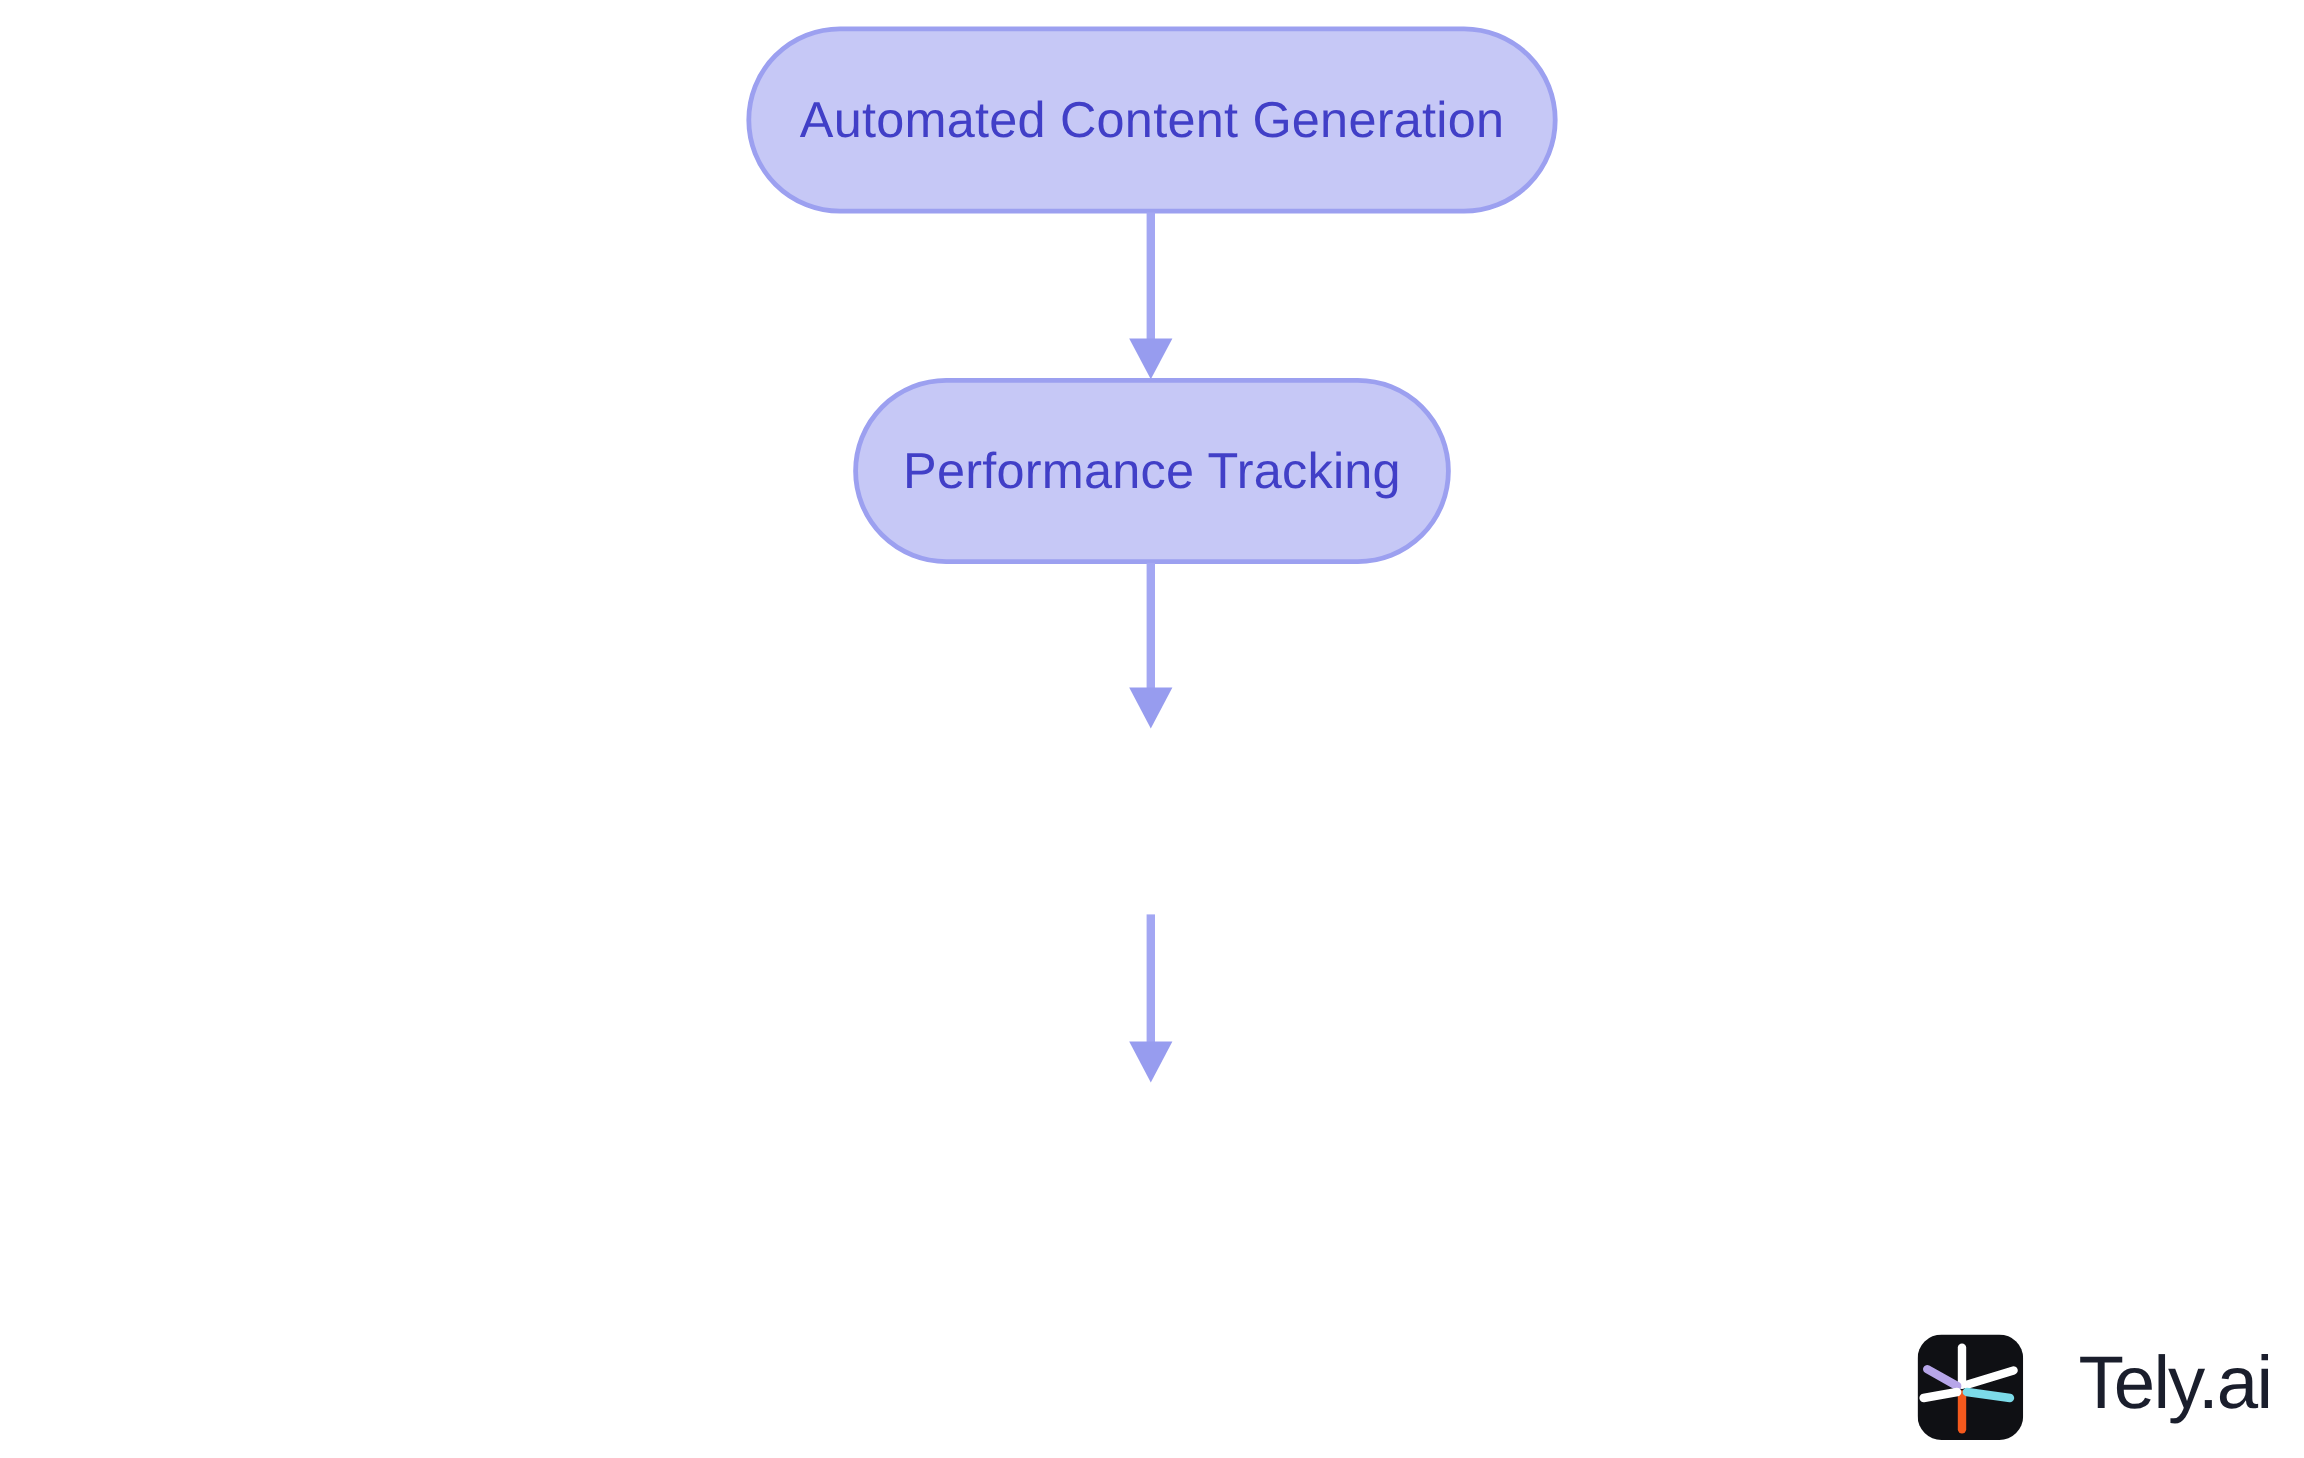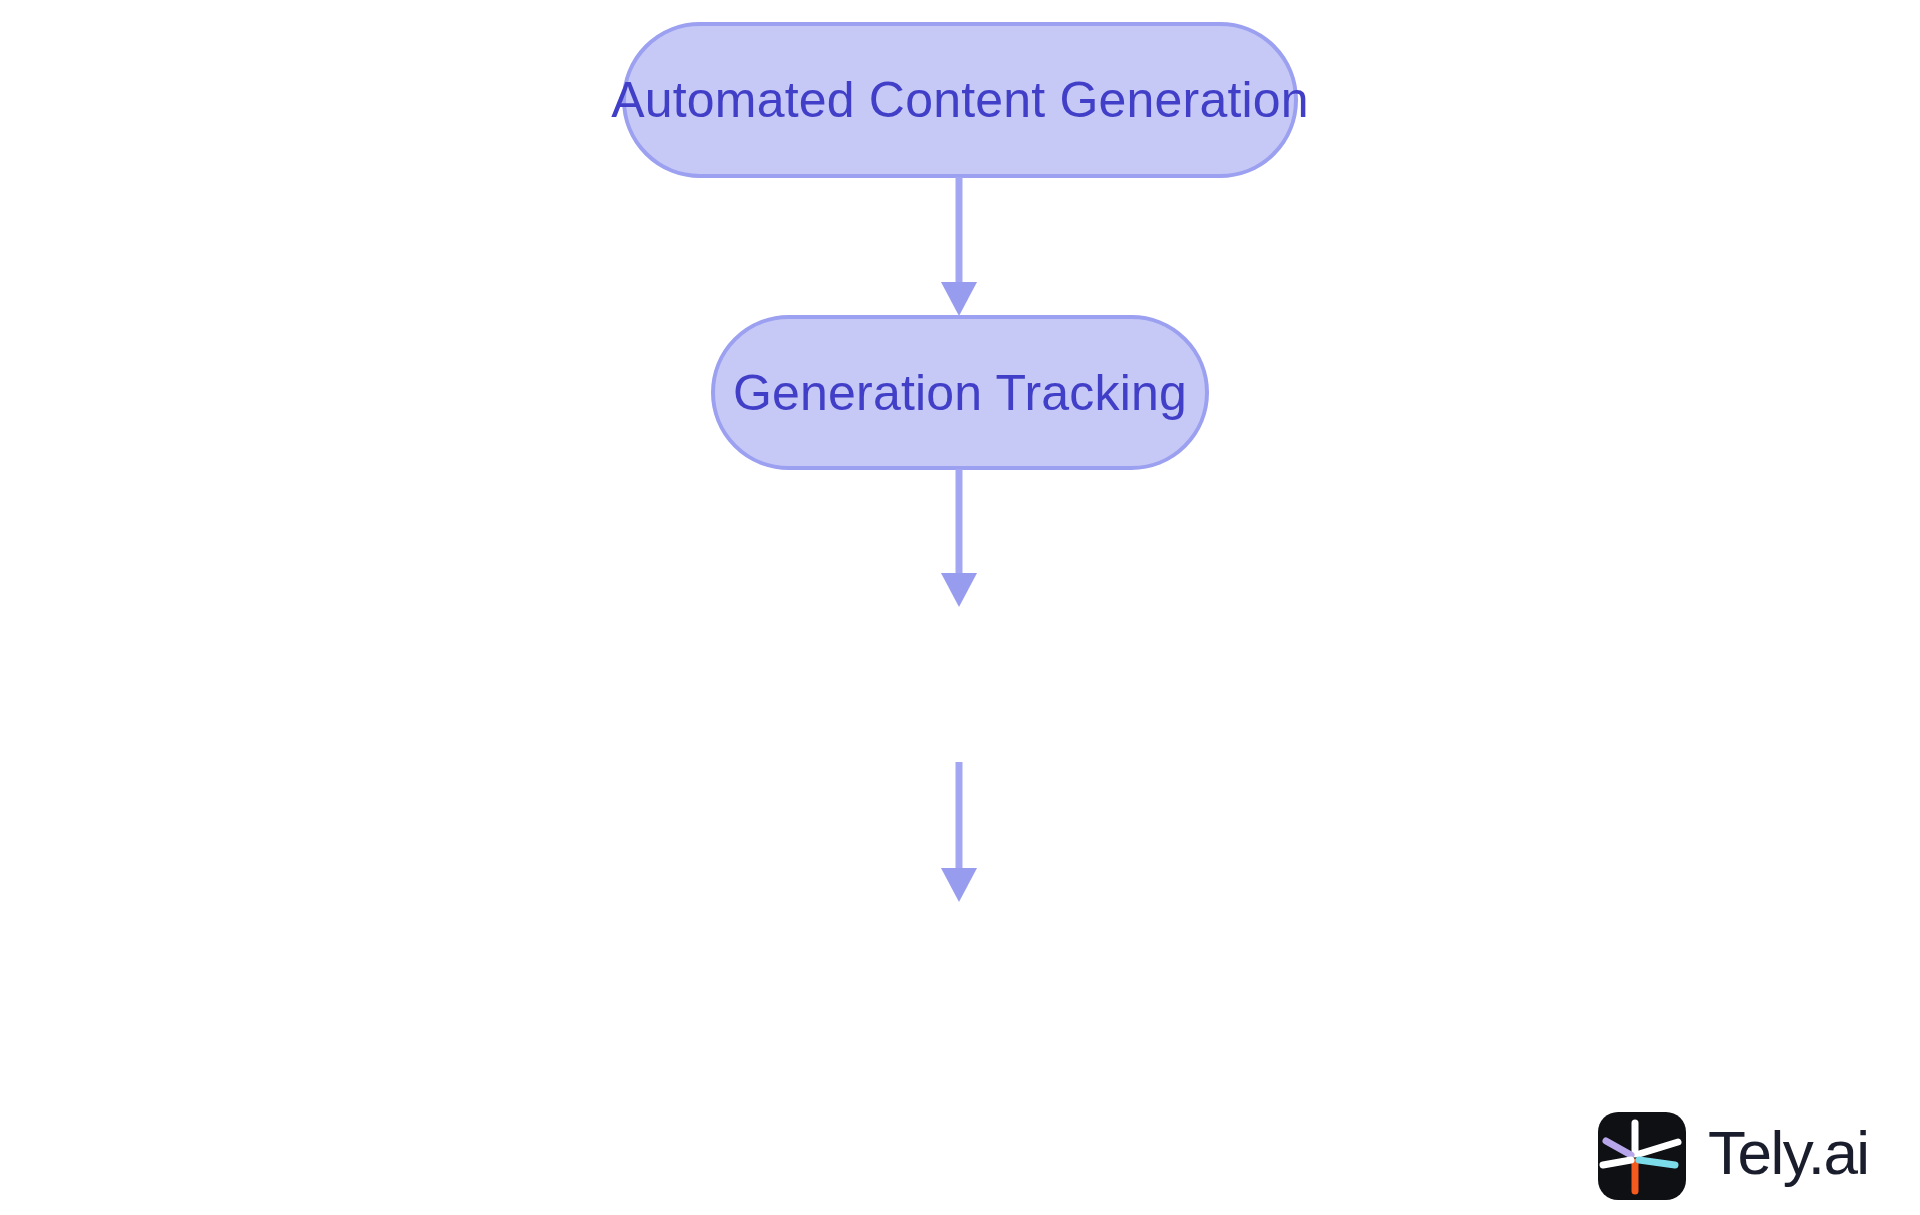--- a/index.html
+++ b/index.html
@@ -16,21 +16,21 @@
     box-sizing: border-box;
     display: flex;
     align-items: center;
     justify-content: center;
     background: var(--node-fill, #c6c8f6);
     border: 4px solid var(--node-border, #9ca0f0);
     border-radius: 78px;
   }
   .node-label {
     color: var(--node-text, #413fc7);
-    font-size: 50px;
+    font-size: 42px;
     font-weight: 400;
     letter-spacing: 0.2px;
     white-space: nowrap;
   }
   .arrow { position: absolute; width: 36px; }
   .arrow-line {
     position: absolute;
     left: 50%;
     transform: translateX(-50%);
     top: 0;
@@ -57,20 +57,21 @@
     align-items: center;
     gap: 22px;
   }
   .logo-text {
     color: var(--text-color, #1a1e2c);
     font-size: 62px;
     font-weight: 500;
     letter-spacing: -1.5px;
     line-height: 1;
     padding-bottom: 6px;
+    margin-left: 24px;
   }
   .ic-box      { fill: var(--box, #0f1014); }
   .ic-spoke    { fill: none; stroke-width: 7; stroke-linecap: round; }
   .ic-white    { stroke: var(--spoke-white, #ffffff); }
   .ic-orange   { stroke: var(--spoke-orange, #f4591d); }
   .ic-lavender { stroke: var(--spoke-lavender, #b7a6e9); }
   .ic-cyan     { stroke: var(--spoke-cyan, #7cdbe9); }
 </style>
 </head>
 <body>
@@ -80,21 +81,21 @@
   <div class="node" style="left:622px; top:22px; width:676px; height:156px">
     <span class="node-label">Automated Content Generation</span>
   </div>
 
   <div class="arrow" style="left:941px; top:177px; height:139px">
     <div class="arrow-line"></div>
     <div class="arrow-head"></div>
   </div>
 
   <div class="node" style="left:711px; top:315px; width:498px; height:155px">
-    <span class="node-label">Generation Tracking</span>
+    <span class="node-label">Performance Tracking</span>
   </div>
 
   <div class="arrow" style="left:941px; top:469px; height:138px">
     <div class="arrow-line"></div>
     <div class="arrow-head"></div>
   </div>
 
 
   <div class="arrow" style="left:941px; top:762px; height:140px">
     <div class="arrow-line"></div>

